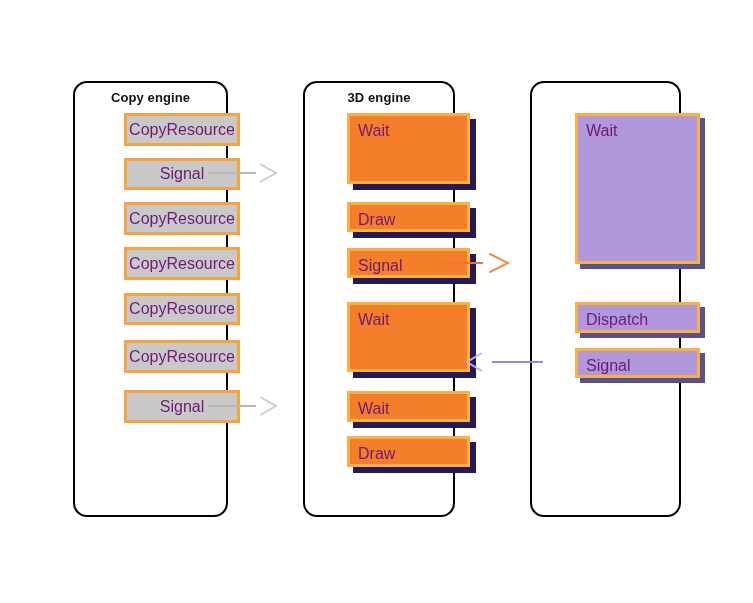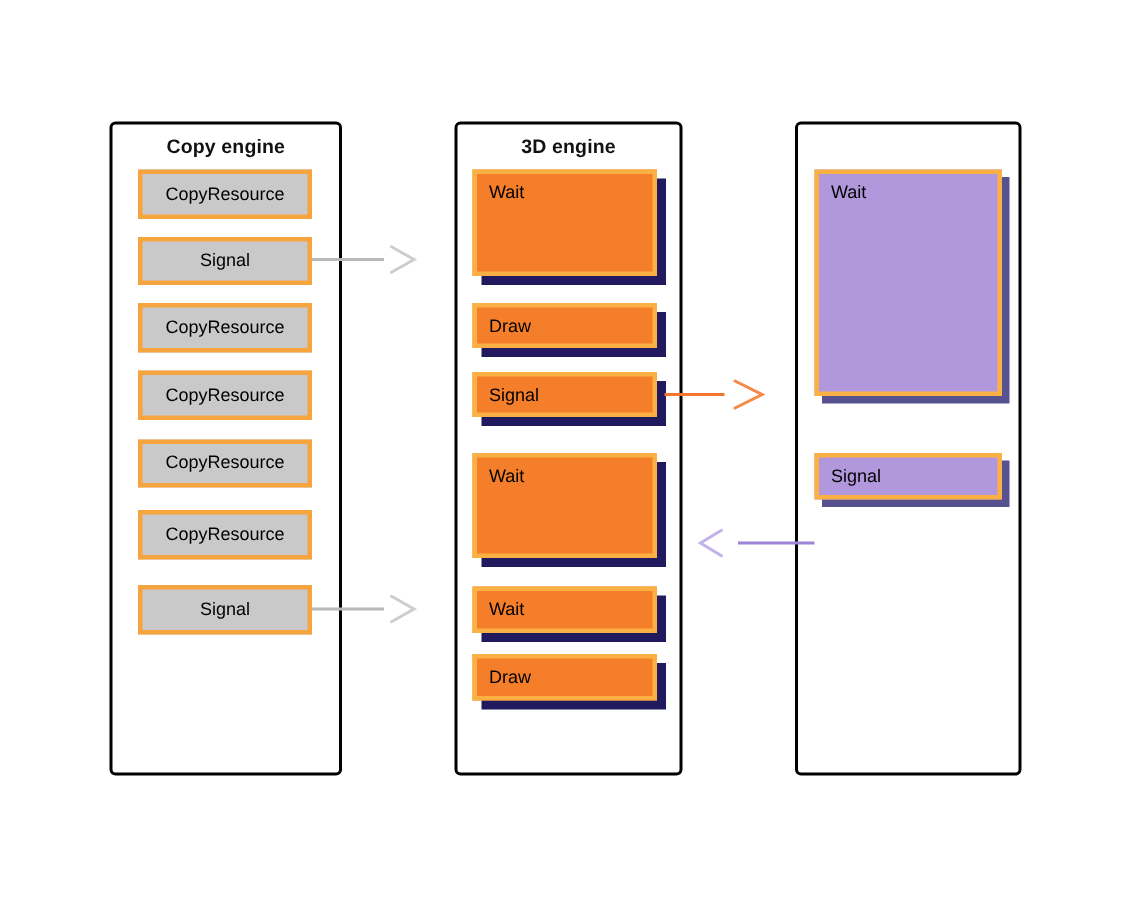--- a/index.html
+++ b/index.html
@@ -16,21 +16,21 @@
     overflow: hidden;
   }
   
   .lane {
     position: absolute;
     top: 81px;
     height: 436px;
     box-sizing: border-box;
     background: #ffffff;
     border: 2px solid #000000;
-    border-radius: 4px;
+    border-radius: 14px;
   }
   #lane-0 { left: 73px;  width: 155px; }
   #lane-1 { left: 303px; width: 152px; }
   #lane-2 { left: 530px; width: 151px; }
 
   .lane-title {
     position: absolute;
     top: 7px;
     left: 0;
     width: 100%;
@@ -42,23 +42,24 @@
   }
   .blocks {
     position: absolute;
     top: 0; left: 0; right: 0; bottom: 0;
   }
 
   
   .block {
     position: absolute;
     box-sizing: border-box;
-    font-size: 12px;
-    color: #000000;
+    font-size: 16px;
+    color: #701a75;
     line-height: 1.1;
+    margin-left: 32px;
   }
   
   .block.copy {
     left: 17px;
     width: 116px;
     background: var(--copy-fill);
     border: 3.5px solid var(--copy-border);
     display: flex;
     align-items: center;
     justify-content: center;
@@ -160,20 +161,21 @@
         <div class="block eng3d"><span>Signal</span></div>
         <div class="block eng3d"><span>Wait</span></div>
         <div class="block eng3d"><span>Wait</span></div>
         <div class="block eng3d"><span>Draw</span></div>
       </div>
   </section>
 
   <section class="lane" id="lane-2">
     <div class="blocks">
         <div class="block compute"><span>Wait</span></div>
+        <div class="block compute"><span>Dispatch</span></div>
         <div class="block compute"><span>Signal</span></div>
       </div>
   </section>
 
   <svg class="arrow-overlay" viewBox="0 0 753 603" xmlns="http://www.w3.org/2000/svg">
     <g class="arrow arrow-gray">
       <line x1="208" y1="173" x2="256" y2="173"></line>
       <polyline points="261,164.5 276,173 261,181.5"></polyline>
     </g>
     <g class="arrow arrow-orange">

